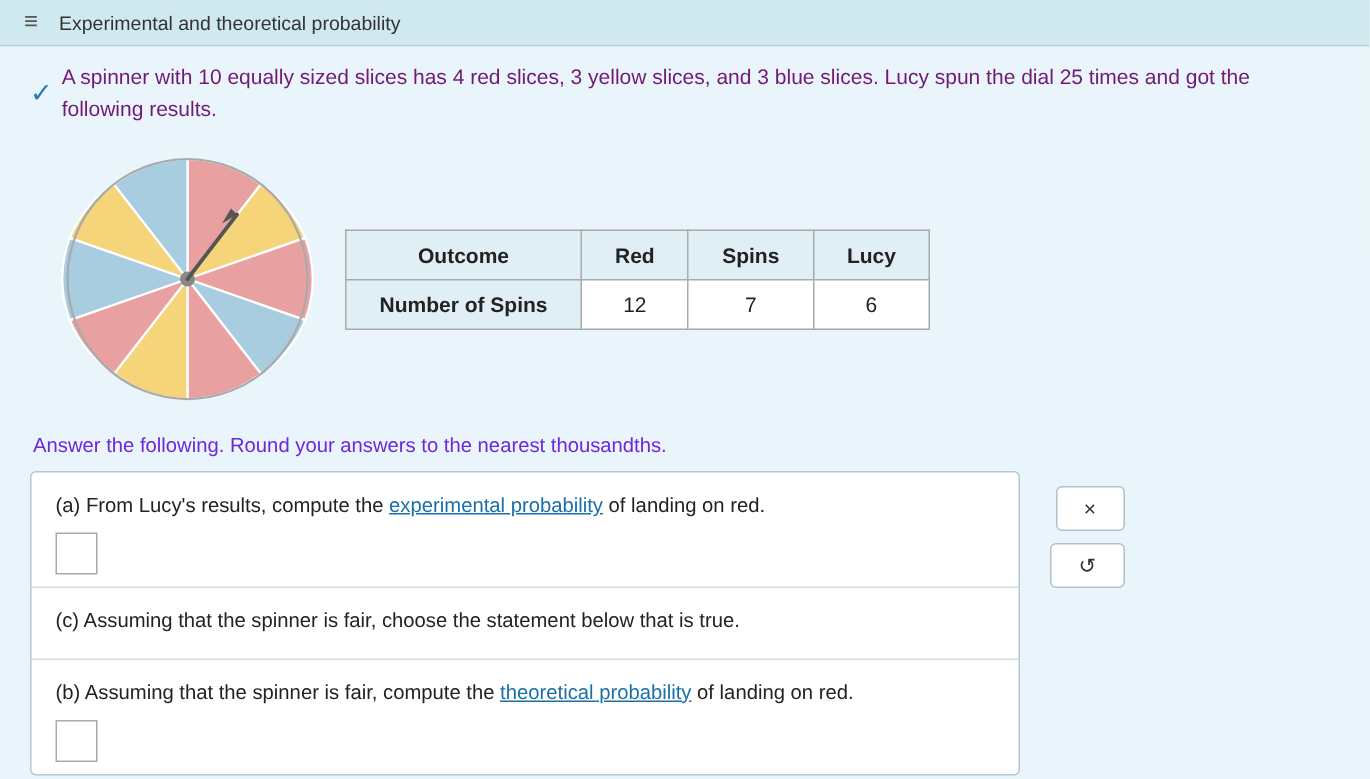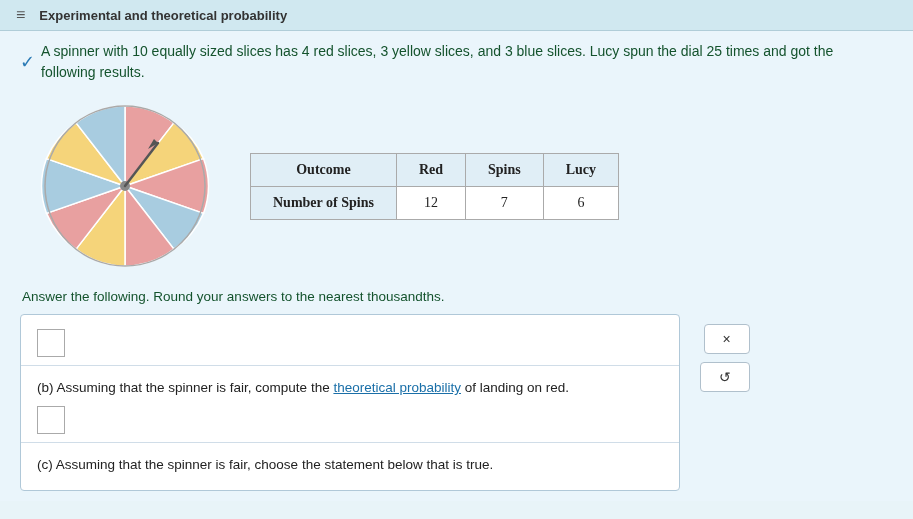--- a/index.html
+++ b/index.html
@@ -16,21 +16,21 @@
       background: #d0e8f0;
       padding: 6px 16px;
       display: flex;
       align-items: center;
       gap: 10px;
       border-bottom: 1px solid #b0cdd8;
     }
     .top-bar-title {
       font-size: 13px;
       color: #333;
-      font-weight: 700;
+      font-weight: 400;
     }
     .collapse-btn {
       background: none;
       border: none;
       cursor: pointer;
       font-size: 16px;
       color: #555;
       margin-right: 4px;
     }
     .main-content {
@@ -43,30 +43,29 @@
       margin-bottom: 8px;
     }
     .chevron-down {
       color: #2a7ab5;
       font-size: 18px;
       cursor: pointer;
       margin-right: 6px;
     }
     .problem-text {
       font-size: 14px;
-      color: #14532d;
+      color: #701a75;
       line-height: 1.5;
       max-width: 820px;
     }
     .spinner-and-table {
       display: flex;
       align-items: center;
-      gap: 40px;
+      gap: 20px;
       margin: 18px 0 18px 20px;
-      font-family: Liberation Serif, serif;
     }
     
     .spinner-container {
       width: 170px;
       height: 170px;
       position: relative;
       flex-shrink: 0;
     }
     
     .outcome-table {
@@ -219,40 +218,43 @@
         <tr>
           <td class="row-label">Number of Spins</td>
           <td>12</td>
           <td>7</td>
           <td>6</td>
         </tr>
       </tbody>
     </table>
   </div>
 
-  <div style="font-size:13.5px;color:#14532d;margin-bottom:10px;margin-left:2px;">Answer the following. Round your answers to the nearest thousandths.</div>
+  <div style="font-size:13.5px;color:#6d28d9;margin-bottom:10px;margin-left:2px;">Answer the following. Round your answers to the nearest thousandths.</div>
 
   <div class="answer-section">
 
     <div class="answer-box">
 
       <div class="answer-part">
+        <div class="answer-part-label">
+          <span>(a) From Lucy's results, compute the </span><a href="#">experimental probability</a><span> of landing on red.</span>
+        </div>
         <div class="input-small"></div>
+      </div>
+
+      <div class="answer-part">
+        <div class="answer-part-label">(c) Assuming that the spinner is fair, choose the statement below that is true.</div>
       </div>
 
       <div class="answer-part">
         <div class="answer-part-label">
           <span>(b) Assuming that the spinner is fair, compute the </span><a href="#">theoretical probability</a><span> of landing on red.</span>
         </div>
         <div class="input-small"></div>
       </div>
-
-      <div class="answer-part">
-        <div class="answer-part-label">(c) Assuming that the spinner is fair, choose the statement below that is true.</div>
-      </div>
     </div>
 
     <div class="side-panel">
       <button class="side-btn">×</button>
       <button class="side-btn">↺</button>
     </div>
   </div>
 </div>
 
 </body></html>

